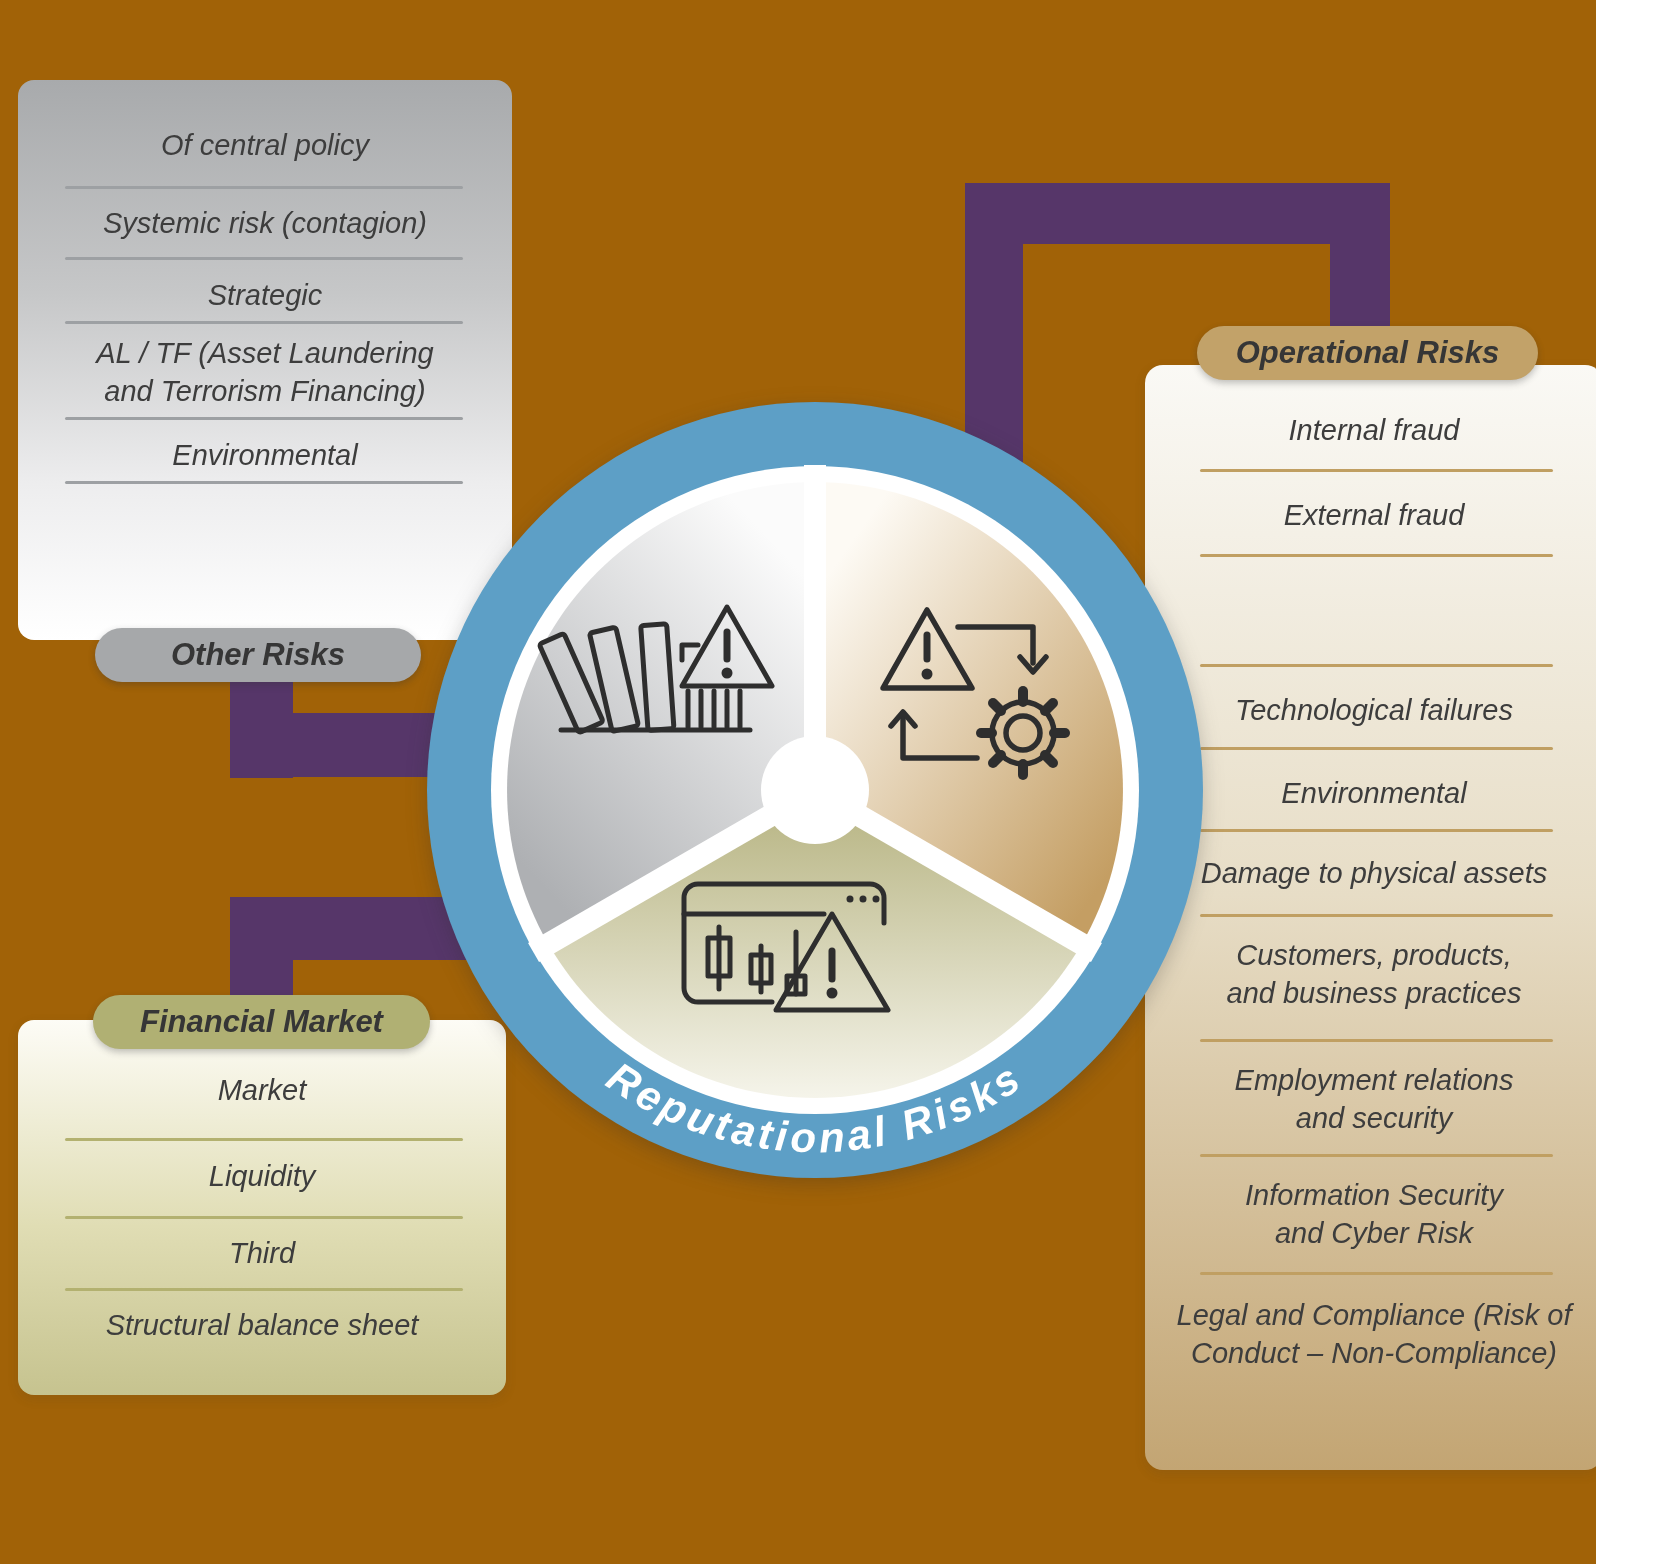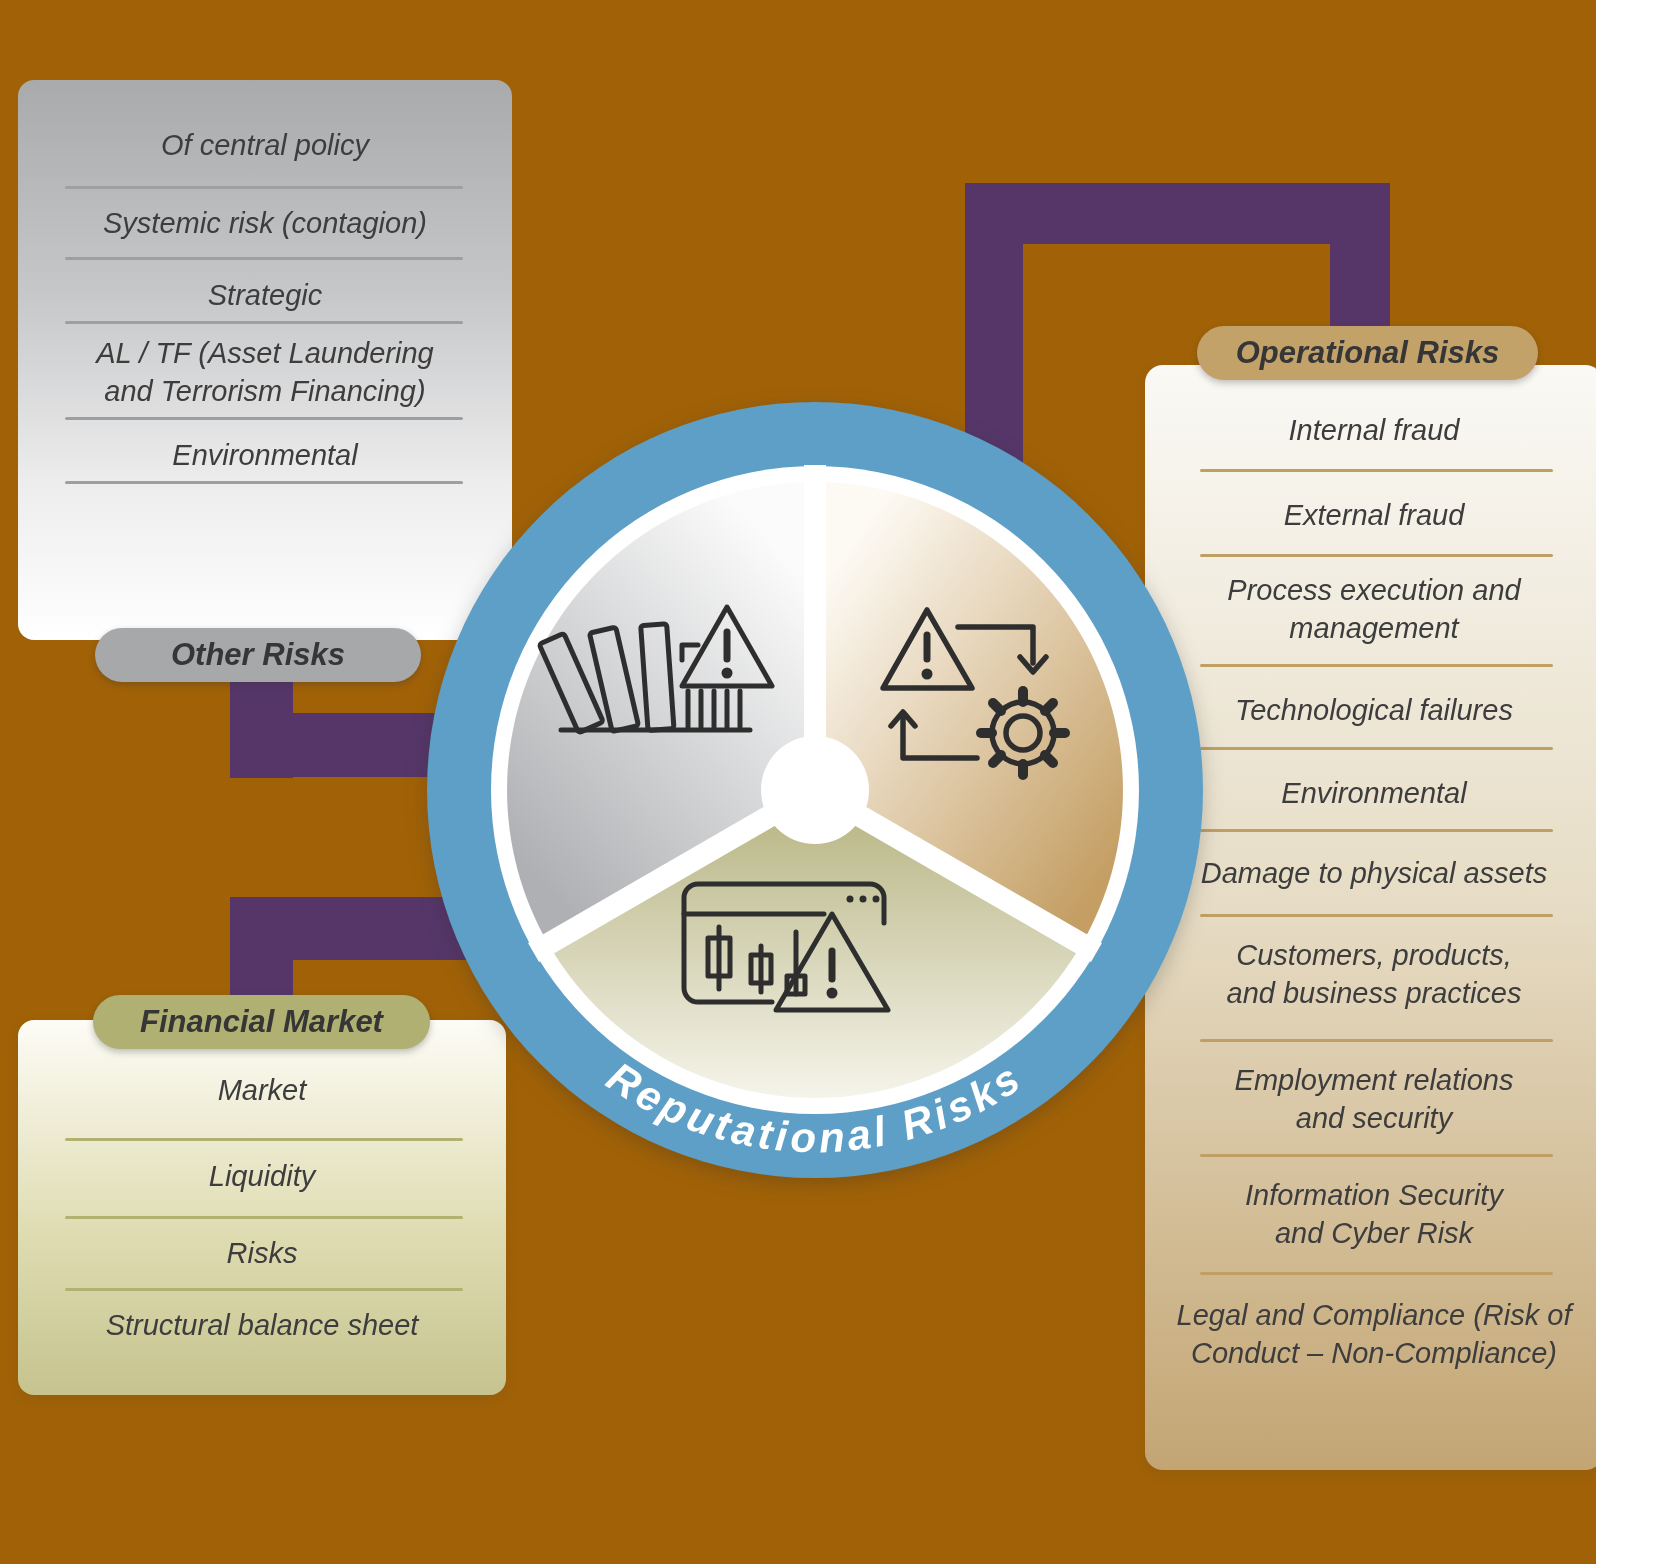--- a/index.html
+++ b/index.html
@@ -69,32 +69,30 @@
     <div class="sep" style="top:337px"></div>
     <div class="item" style="top:356px">Environmental</div>
     <div class="sep" style="top:401px"></div>
   </div>
 
   <div class="panel panel-financial">
     <div class="item" style="top:51px">Market</div>
     <div class="sep" style="top:118px"></div>
     <div class="item" style="top:137px">Liquidity</div>
     <div class="sep" style="top:196px"></div>
-    <div class="item" style="top:214px">Risks</div>
+    <div class="item" style="top:214px">Third</div>
     <div class="sep" style="top:268px"></div>
     <div class="item" style="top:286px">Structural balance sheet</div>
   </div>
 
   <div class="panel panel-operational">
     <div class="item" style="top:46px">Internal fraud</div>
     <div class="sep" style="top:104px"></div>
     <div class="item" style="top:131px">External fraud</div>
     <div class="sep" style="top:189px"></div>
-    <div class="item" style="top:206px">Process execution and
-management</div>
     <div class="sep" style="top:299px"></div>
     <div class="item" style="top:326px">Technological failures</div>
     <div class="sep" style="top:382px"></div>
     <div class="item" style="top:409px">Environmental</div>
     <div class="sep" style="top:464px"></div>
     <div class="item" style="top:489px">Damage to physical assets</div>
     <div class="sep" style="top:549px"></div>
     <div class="item" style="top:571px">Customers, products,
 and business practices</div>
     <div class="sep" style="top:674px"></div>

